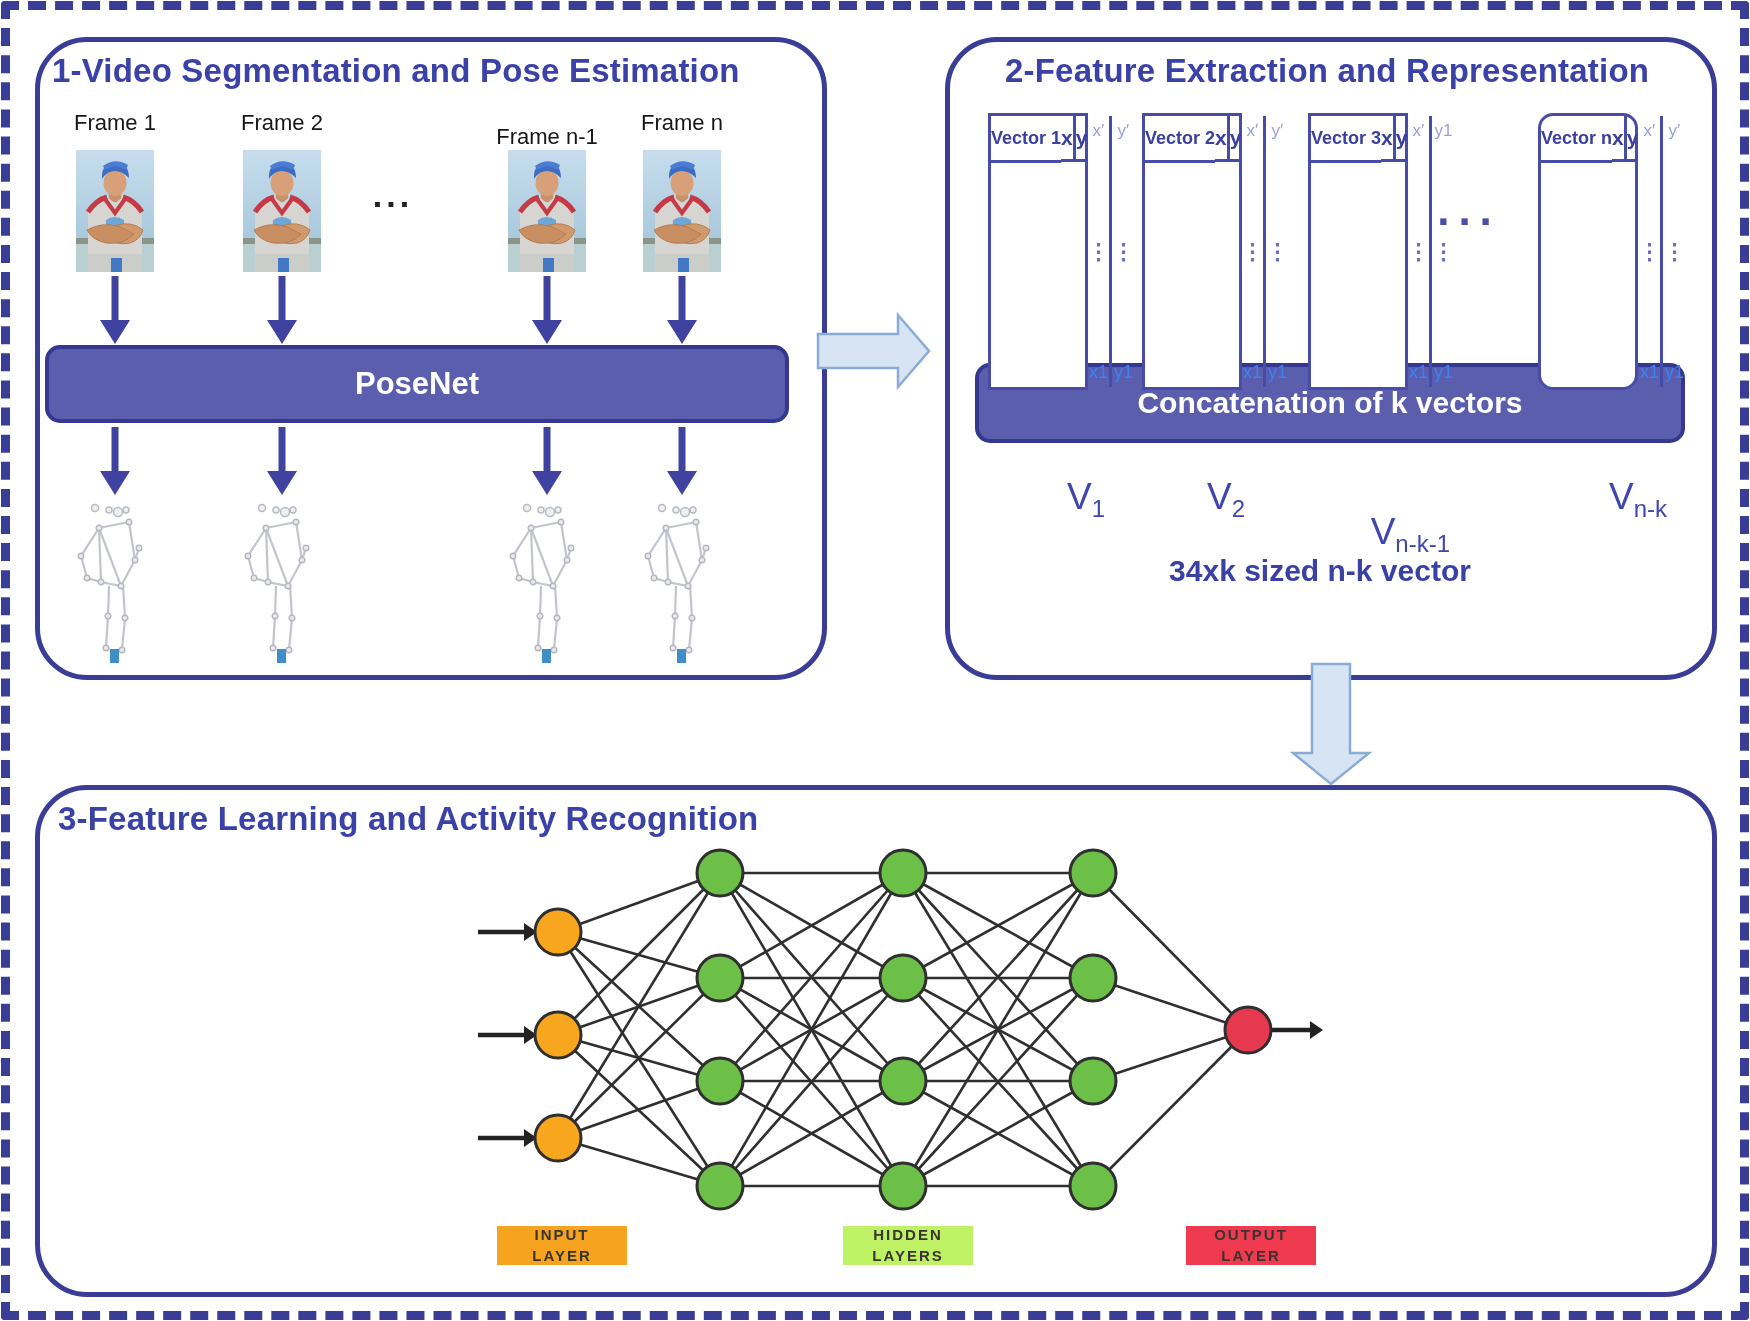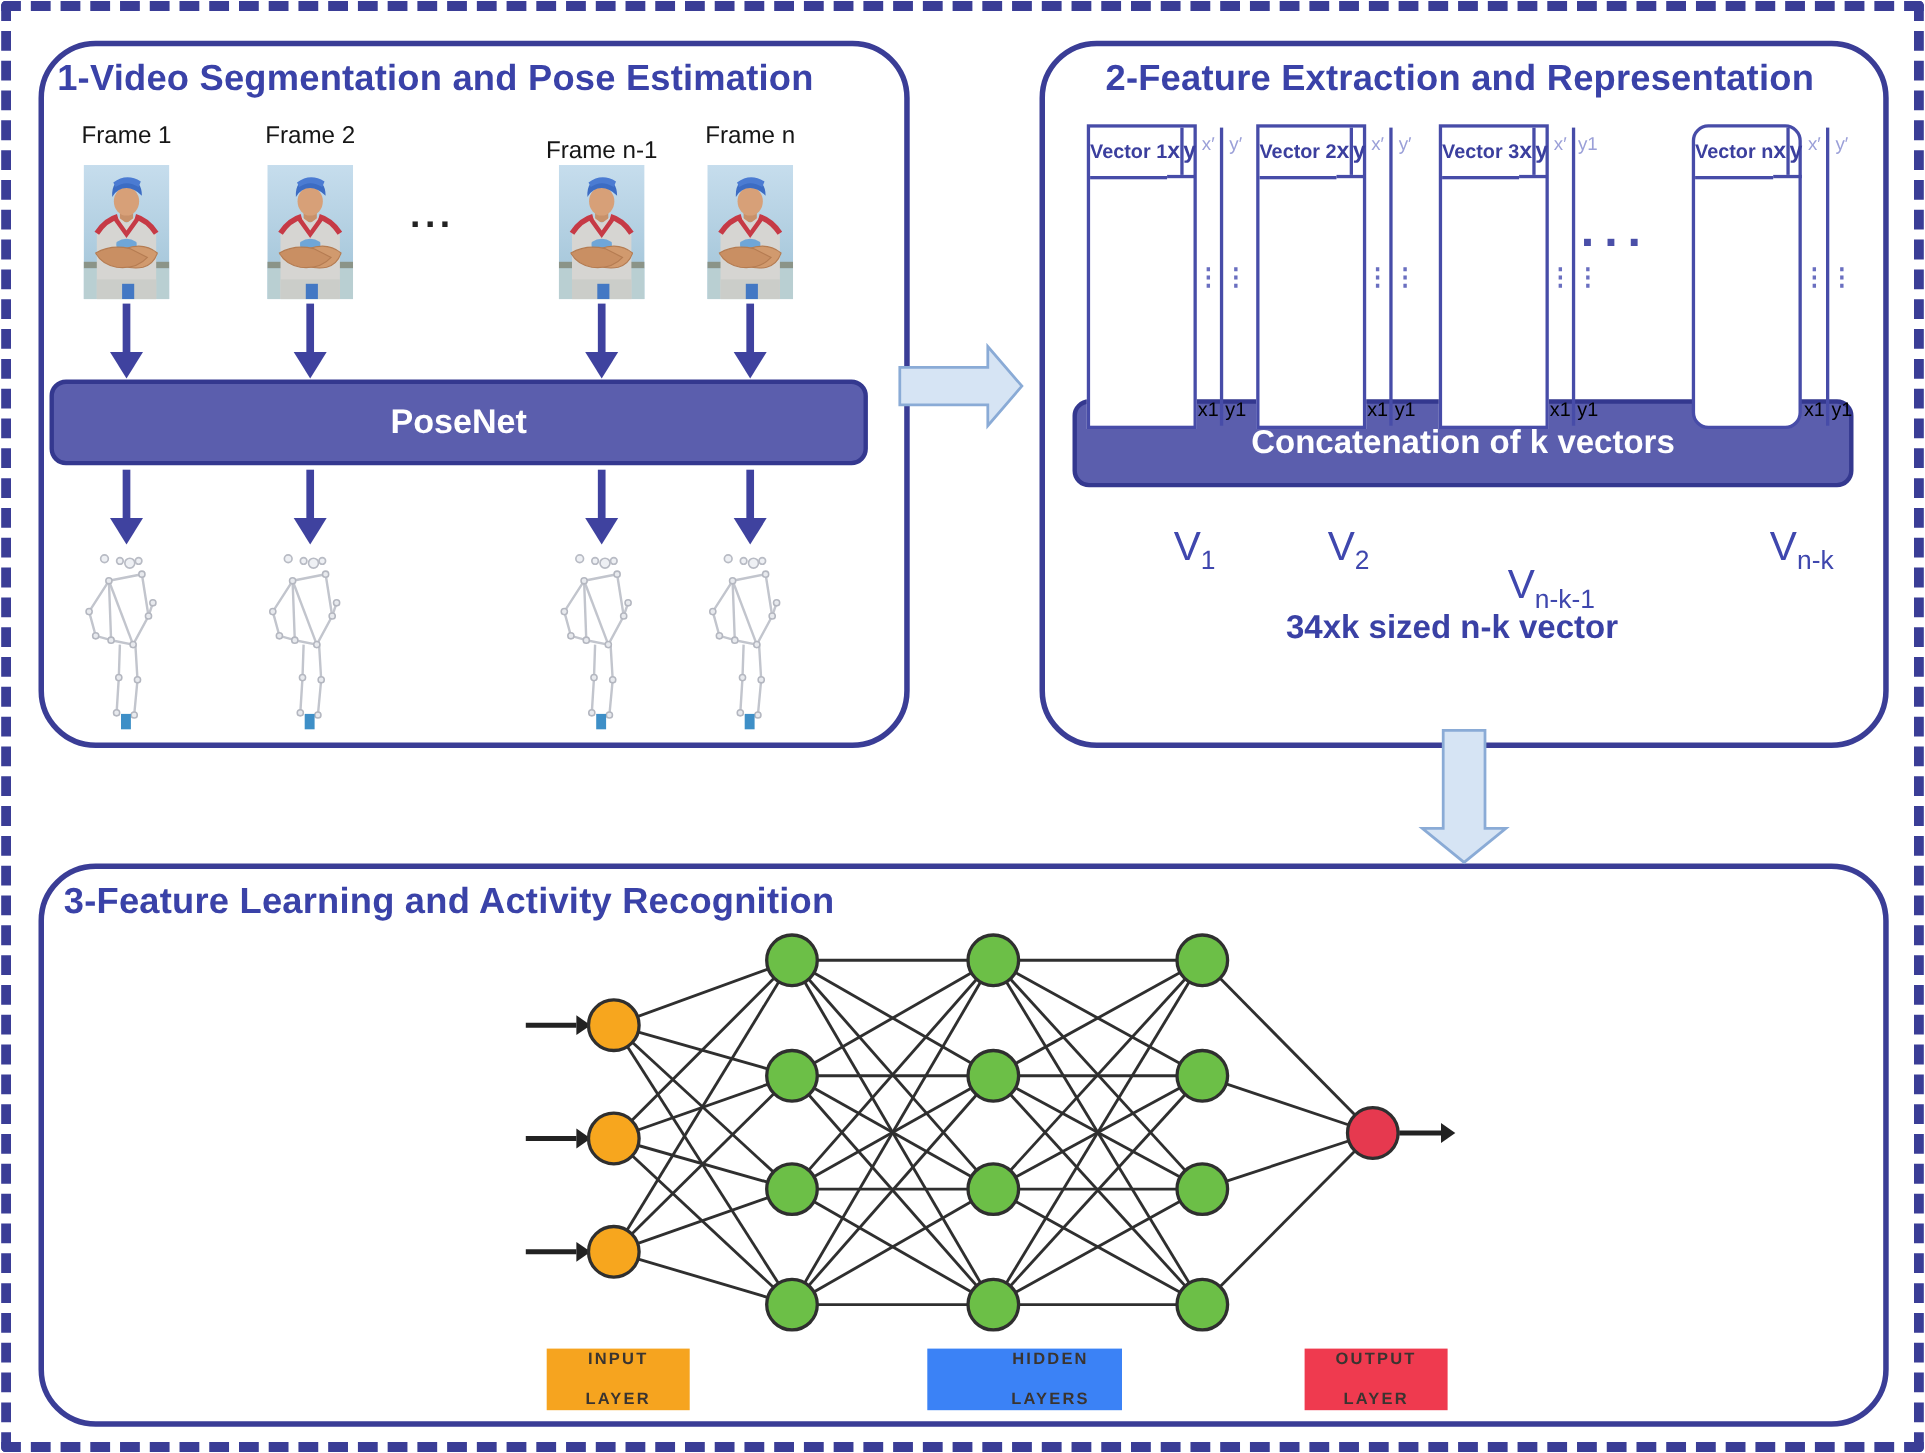--- a/index.html
+++ b/index.html
@@ -28,28 +28,28 @@
   .vt-title{height:44px;border-bottom:3px solid var(--tableline);display:flex;align-items:center;justify-content:center;
             font-weight:bold;font-size:18px;color:var(--tabletext);white-space:nowrap}
   .vt-head{height:43px;border-bottom:3px solid var(--tableline);display:grid;grid-template-columns:1fr 1fr}
   .vt-head span{display:flex;align-items:center;justify-content:center;font-weight:bold;font-size:21px;color:var(--tabletext)}
   .vt-head span + span{border-left:3px solid var(--tableline)}
   .vt-body{flex:1;display:grid;grid-template-columns:1fr 1fr}
   .vt-col{display:flex;flex-direction:column;justify-content:space-between;align-items:center;padding:5px 0 4px}
   .vt-col + .vt-col{border-left:3px solid var(--tableline)}
   .vt-v1{font-size:17px;color:#9ba0d8}
   .vt-dots{font-size:22px;color:#6a6fc0;line-height:.9;font-weight:bold}
-  .vt-vb{font-size:18px;color:#000000}
+  .vt-vb{font-size:18px;color:#3b82f6}
   .dots2{position:absolute;left:1424px;top:188px;width:90px;text-align:center;font-size:44px;font-weight:bold;
          color:#4a4fa8;letter-spacing:9px;line-height:1}
   .v-item{position:absolute;top:476px;width:140px;text-align:right;color:#3f47ae;font-size:37px}
   .v-item sub{font-size:24px}
   .size-note{position:absolute;left:1040px;top:554px;width:560px;text-align:center;font-size:30px;font-weight:bold;color:#3a41a5}
-  .legend-box{position:absolute;top:1226px;width:130px;height:56px;display:flex;flex-direction:column;
-              align-items:center;justify-content:space-between;font-weight:bold;font-size:15px;letter-spacing:2px;
+  .legend-box{position:absolute;top:1226px;width:130px;height:39px;display:flex;flex-direction:column;
+              align-items:center;justify-content:center;font-weight:bold;font-size:15px;letter-spacing:2px;
               color:#3a3430;line-height:1.35;text-align:center}
   #legend-0{left:497px} #legend-1{left:843px} #legend-2{left:1186px}
   #overlay{position:absolute;left:0;top:0;width:1750px;height:1321px;pointer-events:none}
 </style>
 </head>
 <body>
 
 <div class="outer-dash"></div>
 
 <div class="panel" id="panel1"></div>
@@ -64,21 +64,21 @@
 <div class="bar" id="posenet-bar">PoseNet</div>
 
 <div class="dots2">...</div>
 <div class="bar" id="concat-bar">Concatenation of k vectors</div>
 <div class="size-note">34xk sized n-k vector</div>
 
 <div class="legend-box" id="legend-0" style="background: rgb(246, 164, 31);">
   <span>INPUT</span>
   <span>LAYER</span>
 </div>
-<div class="legend-box" id="legend-1" style="background: #3b82f6; padding-left: 47px;">
+<div class="legend-box" id="legend-1" style="background: #bef264;">
   <span>HIDDEN</span>
   <span>LAYERS</span>
 </div>
 <div class="legend-box" id="legend-2" style="background: rgb(239, 58, 79);">
   <span>OUTPUT</span>
   <span>LAYER</span>
 </div>
 
 <div class="frame-label" style="left: 35px;">Frame 1</div>
 <div class="frame-label" style="left: 202px;">Frame 2</div>

